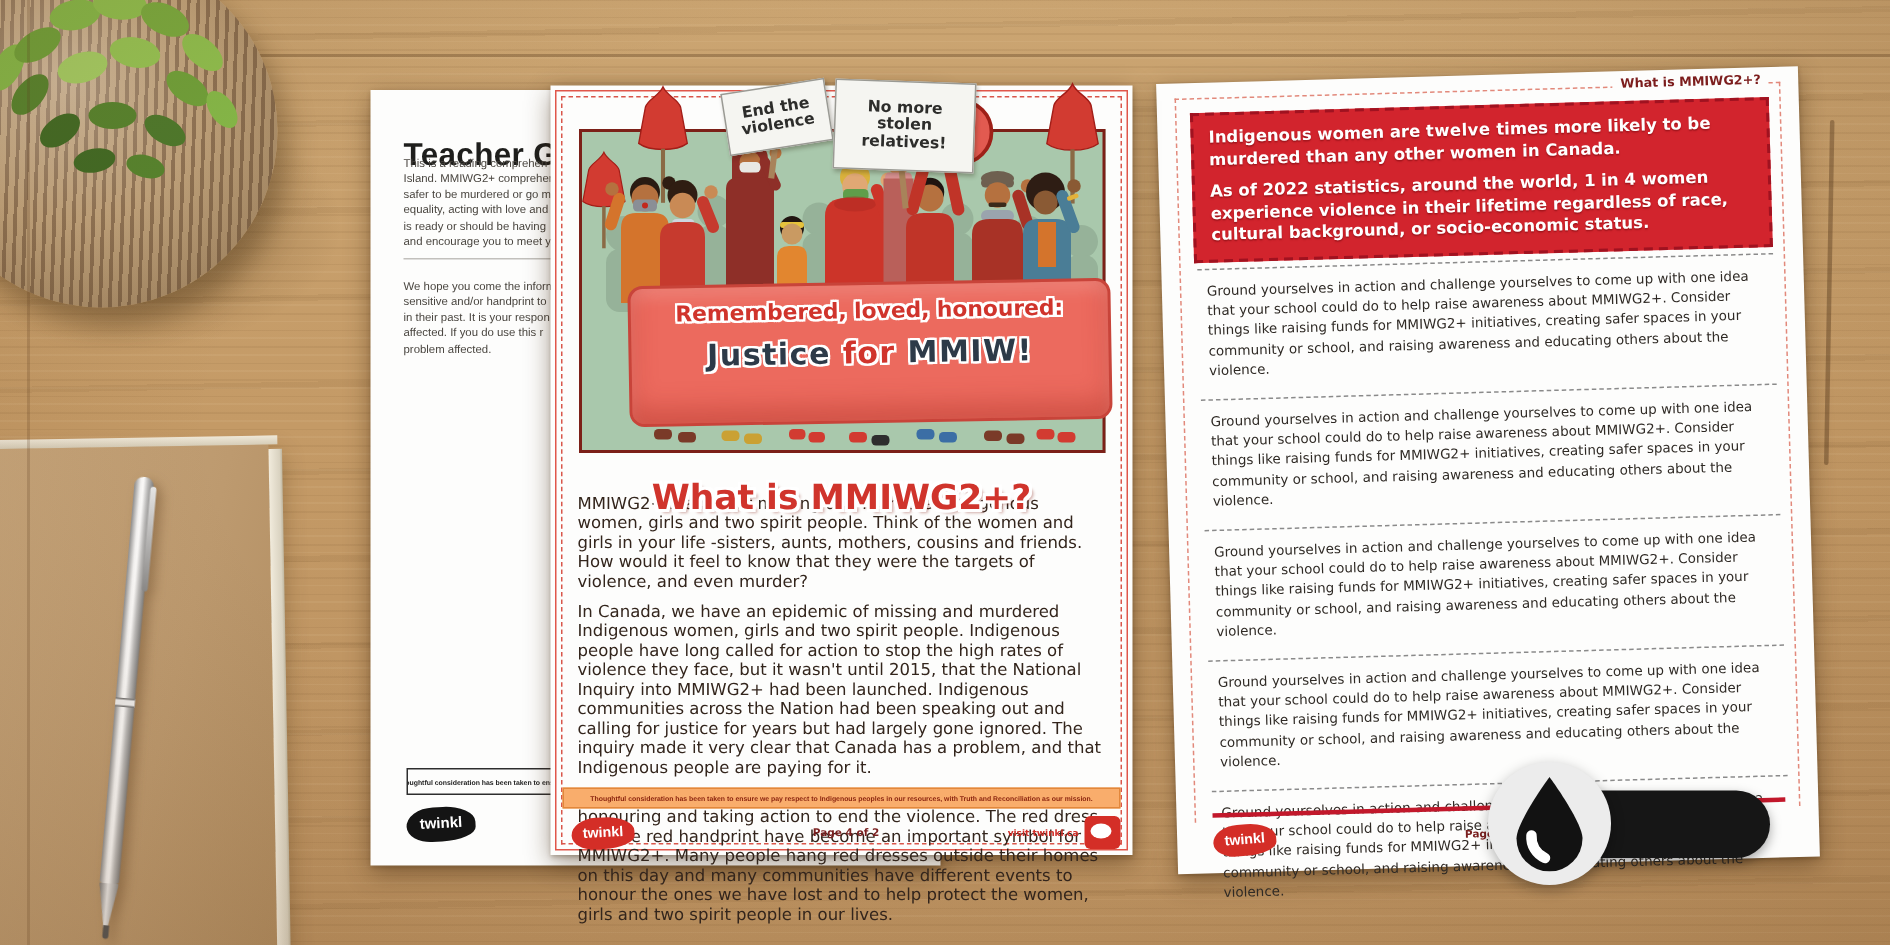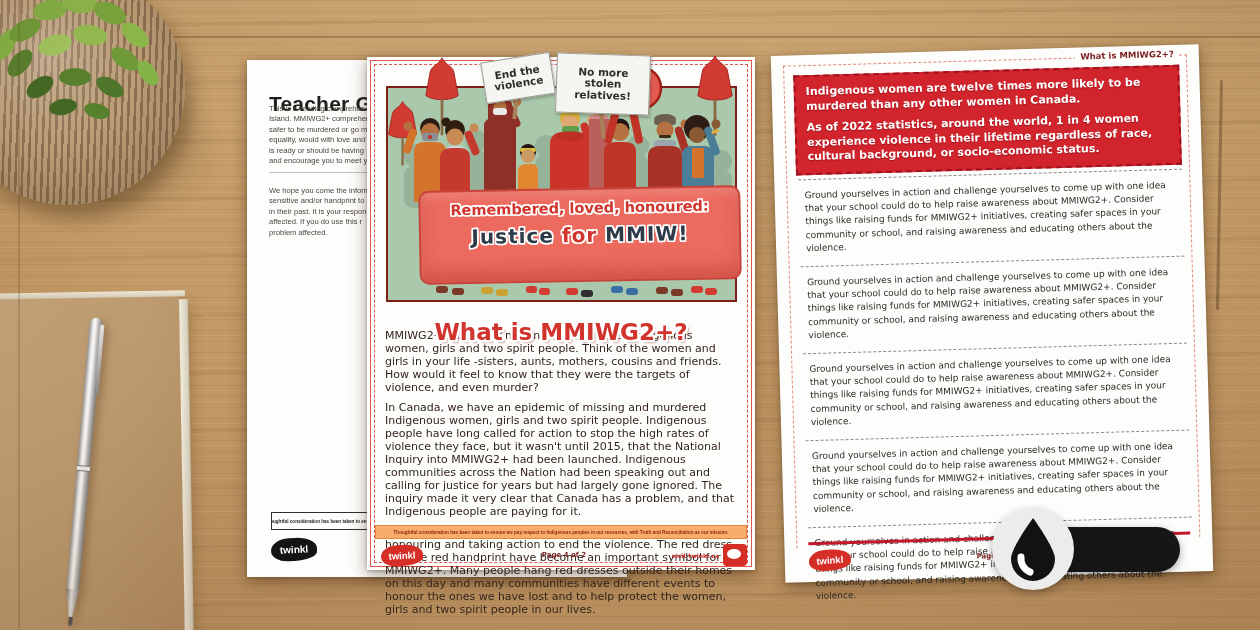--- a/index.html
+++ b/index.html
@@ -159,21 +159,21 @@
     <div class="pen-cone"></div>
     <div class="pen-tip"></div>
   </div>
 
   <section class="page page-left">
     <h1 class="tg-title">Teacher Guide</h1>
     <div class="tg-p1">
         <div class="tg-line">This is a reading comprehen</div>
         <div class="tg-line">Island. MMIWG2+ comprehen</div>
         <div class="tg-line">safer to be murdered or go m</div>
-        <div class="tg-line">equality, would with love and</div>
+        <div class="tg-line">equality, acting with love and</div>
         <div class="tg-line">is ready or should be having</div>
         <div class="tg-line">and encourage you to meet y</div>
       </div>
     <div class="tg-hr"></div>
     <div class="tg-p2">
         <div class="tg-line">We hope you come the informa</div>
         <div class="tg-line">sensitive and/or handprint to</div>
         <div class="tg-line">in their past. It is your respon</div>
         <div class="tg-line">affected. If you do use this r</div>
         <div class="tg-line">problem affected.</div>

